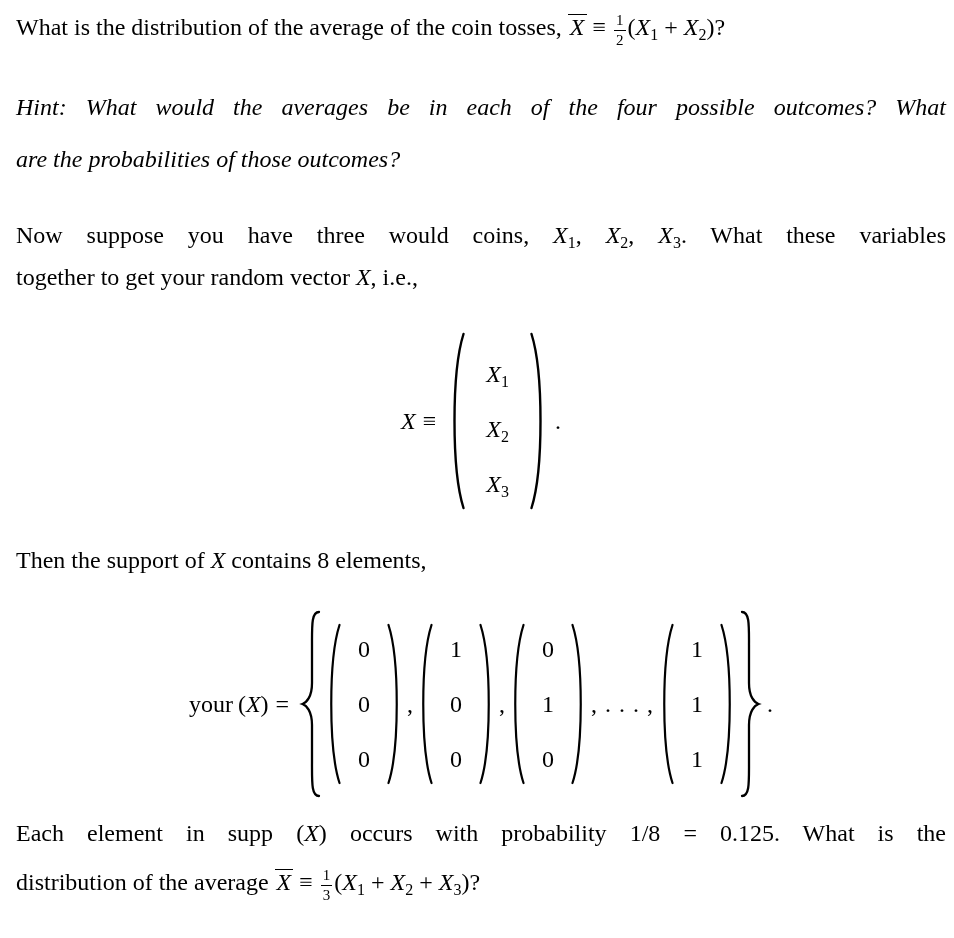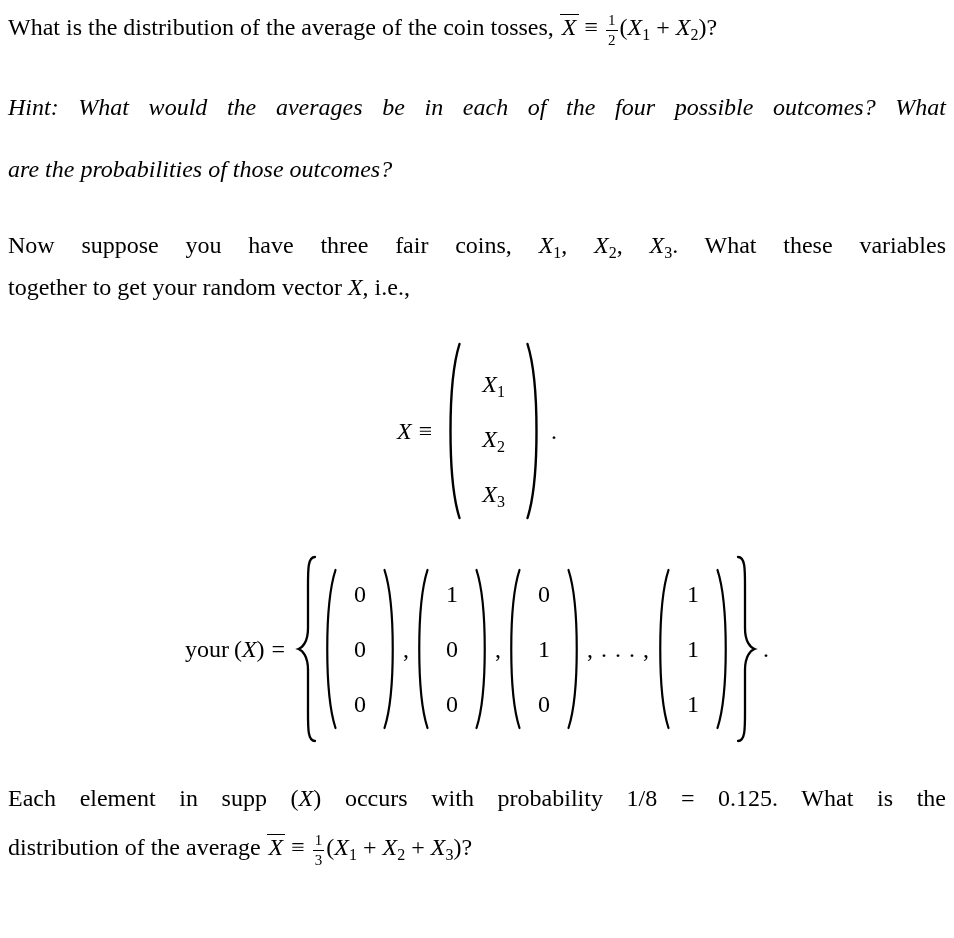--- a/index.html
+++ b/index.html
@@ -1,20 +1,20 @@
 <!DOCTYPE html>
 <html><head>
 <meta charset="utf-8">
 <style>
   html,body{margin:0;padding:0;background:#ffffff;}
   .page{
     position:relative;
     width:954px;height:938px;
     box-sizing:border-box;
-    padding:6px 8px 0 8px;
+    padding:6px 8px 0 16px;
     overflow:hidden;
     background:#ffffff;
     color:#000000;
     font-family:"Liberation Serif", serif;
     font-size:24px;
   }
   .line{line-height:34px;margin:0;}
   .jl{text-align:justify;text-align-last:justify;}
   .it{font-style:italic;}
   .mi{font-style:italic;}
@@ -35,57 +35,58 @@
   .drel{margin:0 9px 0 7px;}
   .deq{margin:0 10px 0 7px;}
   .dper{margin-left:5px;}
   .dsupp{margin-right:5px;}
   .dlm{margin:0 2px;}
   .dots{margin:0 2px;letter-spacing:1px;}
   svg.paren, svg.brace{flex:0 0 auto;display:block;}
   
   .m-q1{margin-top:4px;}
   .m-h1{margin-top:38px;font-style:italic;}
-  .m-h2{margin-top:28px;}
+  .m-h2{margin-top:18px;}
   .m-p2a{margin-top:42px;}
   .m-p2b{}
   .m-p3{margin-top:31px;}
-  .m-p4a{margin-top:36px;}
+  .m-p4a{margin-top:16px;}
   .m-p4b{margin-top:15px;}
 </style>
 </head>
 <body>
 
 <div class="page">
 
   <p class="line m-q1"><span>What is the distribution of the average of the coin tosses, </span><span class="ov"><span class="mi">X</span></span><span> ≡ </span><span class="frac"><span class="fnum">1</span><span class="fden">2</span></span><span>(</span><span class="mi">X</span><span class="ms">1</span><span> + </span><span class="mi">X</span><span class="ms">2</span><span>)?</span></p>
 
   <p class="line it jl m-h1">Hint: What would the averages be in each of the four possible outcomes? What</p>
   <p class="line it m-h2">are the probabilities of those outcomes?</p>
 
-  <p class="line jl m-p2a"><span>Now suppose you have three fair coins, </span><span class="mi">X</span><span class="ms">1</span><span>, </span><span class="mi">X</span><span class="ms">2</span><span>, </span><span class="mi">X</span><span class="ms">3</span><span>. What these variables</span></p>
+  <p class="line jl m-p2a"><span>Now suppose you have three would coins, </span><span class="mi">X</span><span class="ms">1</span><span>, </span><span class="mi">X</span><span class="ms">2</span><span>, </span><span class="mi">X</span><span class="ms">3</span><span>. What these variables</span></p>
   <p class="line m-p2b"><span>together to get your random vector </span><span class="mi">X</span><span>, i.e.,</span></p>
 
   <div class="dsp d1">
     <span class="mi">X</span>
     <span class="drel">≡</span>
     <svg class="paren" width="22" height="182" viewBox="0 0 22 182">
         <path d="M 18.5 4 C 6.5 42 6.5 140 18.5 178" fill="none" stroke="#000" stroke-width="2.4" stroke-linecap="round"></path>
       </svg>
     <div class="vrows r1">
       <span><span class="mi">X</span><span class="ms">1</span></span>
       <span><span class="mi">X</span><span class="ms">2</span></span>
       <span><span class="mi">X</span><span class="ms">3</span></span>
     </div>
     <svg class="paren" width="22" height="182" viewBox="0 0 22 182">
         <path d="M 3.5 4 C 15.5 42 15.5 140 3.5 178" fill="none" stroke="#000" stroke-width="2.4" stroke-linecap="round"></path>
       </svg>
     <span class="dper">.</span>
   </div>
 
+  <p class="line m-p3"><span>Then the support of </span><span class="mi">X</span><span> contains 8 elements,</span></p>
 
   <div class="dsp d2">
     <span class="dsupp">your</span>
       <span>(</span>
       <span class="mi">X</span>
       <span>)</span>
     <span class="deq">=</span>
     <svg class="brace" width="24" height="192" viewBox="0 0 24 192">
         <path d="M 20 4 C 12.5 4 13 17 13 37 L 13 75 C 13 89 7.5 94.5 3.5 96 C 7.5 97.5 13 103 13 117 L 13 155 C 13 175 12.5 188 20 188" fill="none" stroke="#000" stroke-width="2.3" stroke-linecap="round"></path>
       </svg>

